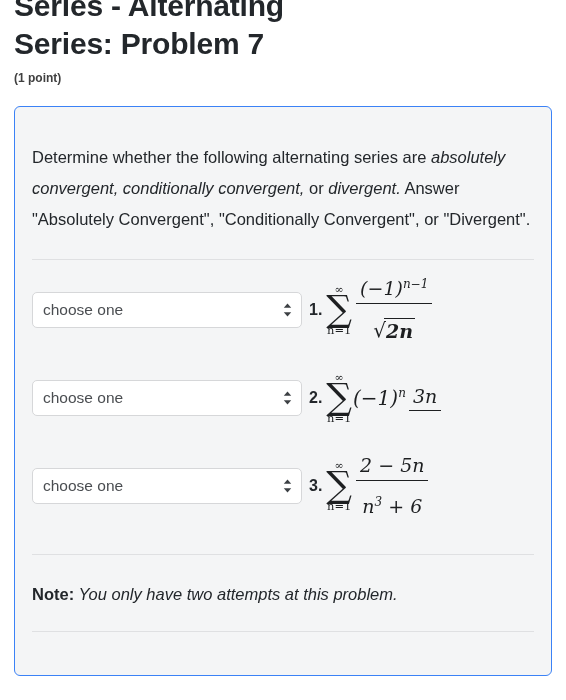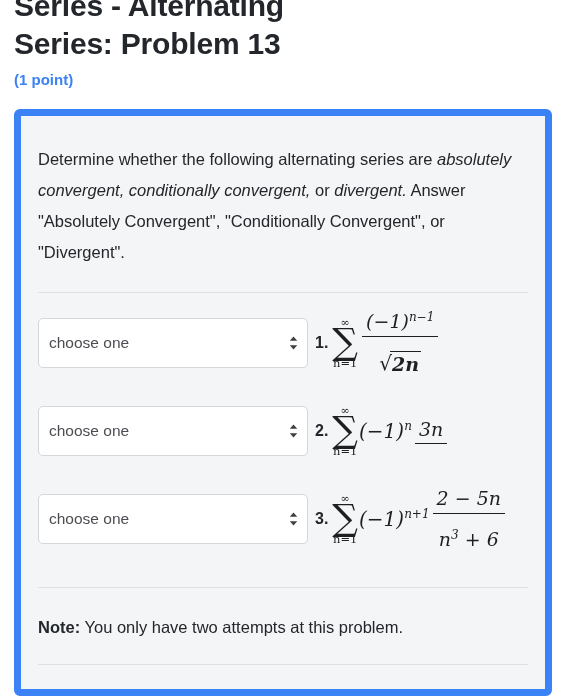--- a/index.html
+++ b/index.html
@@ -23,34 +23,34 @@
   }
   .page-title {
     font-size: 30px;
     line-height: 38px;
     font-weight: bold;
     letter-spacing: -0.2px;
     color: #23272b;
     margin: 0;
   }
   .point-line {
-    font-size: 15px;
+    font-size: 12px;
     font-weight: bold;
-    color: #3b82f6;
+    color: #404040;
     margin-top: 8px;
     margin-bottom: 16px;
   }
 
   
   .problem-card {
     margin: 21px 14px 0 14px;
     background: #f4f5f6;
-    border: 7px solid #3b82f6;
+    border: 1px solid #3b82f6;
     border-radius: 6px;
-    padding: 28px 17px 24px 17px;
+    padding: 35px 17px 24px 17px;
     box-sizing: border-box;
     min-height: 570px;
   }
 
   .prompt {
     font-size: 16.5px;
     line-height: 31px;
     color: #23272b;
     margin: 0;
     max-width: 500px;
@@ -73,21 +73,21 @@
     align-items: center;
     height: 88px;
   }
   .select-wrap {
     position: relative;
     width: 270px;
     flex: 0 0 270px;
   }
   .choose-select {
     width: 100%;
-    height: 50px;
+    height: 36px;
     box-sizing: border-box;
     background: #ffffff;
     border: 1px solid #d6d7d9;
     border-radius: 5px;
     font-family: "Liberation Sans", sans-serif;
     font-size: 15.5px;
     color: #4a4d51;
     padding: 0 28px 0 10px;
     -webkit-appearance: none;
     -moz-appearance: none;
@@ -195,29 +195,29 @@
   }
 
   
   .note-line {
     font-size: 16.5px;
     line-height: 26px;
     color: #23272b;
     margin: 26px 0 0 0;
   }
   .note-label { font-weight: bold; margin-top: 20px; }
-  .note-text  { }
+  .note-text  { font-style: italic; }
 </style>
 </head>
 <body>
 
 <div class="page-header">
   <h1 class="page-title">
     <span>Series - Alternating</span><br>
-    <span>Series: Problem 13</span>
+    <span>Series: Problem 7</span>
   </h1>
   <div class="point-line">(1 point)</div>
 </div>
 
 <div class="problem-card">
 
   <p class="prompt">
     <span>Determine whether the following alternating series are </span><span class="it">absolutely convergent, conditionally convergent,</span><span> or </span><span class="it">divergent.</span><span> Answer "Absolutely Convergent", "Conditionally Convergent", or "Divergent".</span>
   </p>
 
@@ -294,21 +294,20 @@
           </svg>
         </span>
       </div>
       <div class="math-block">
         <span class="item-num">3.</span>
         <span class="sum">
           <span class="lim-top">∞</span>
           <span class="sigma">∑</span>
           <span class="lim-bot">n=1</span>
         </span>
-        <span class="factor"><span>(−1)</span><span class="up">n+1</span></span>
         <span class="frac">
           <span class="num">2 − 5n</span>
           <span class="den"><span>n</span><span class="sup">3</span><span> + 6</span></span>
         </span>
       </div>
     </div>
 
   </div>
 
   <hr class="divider">

